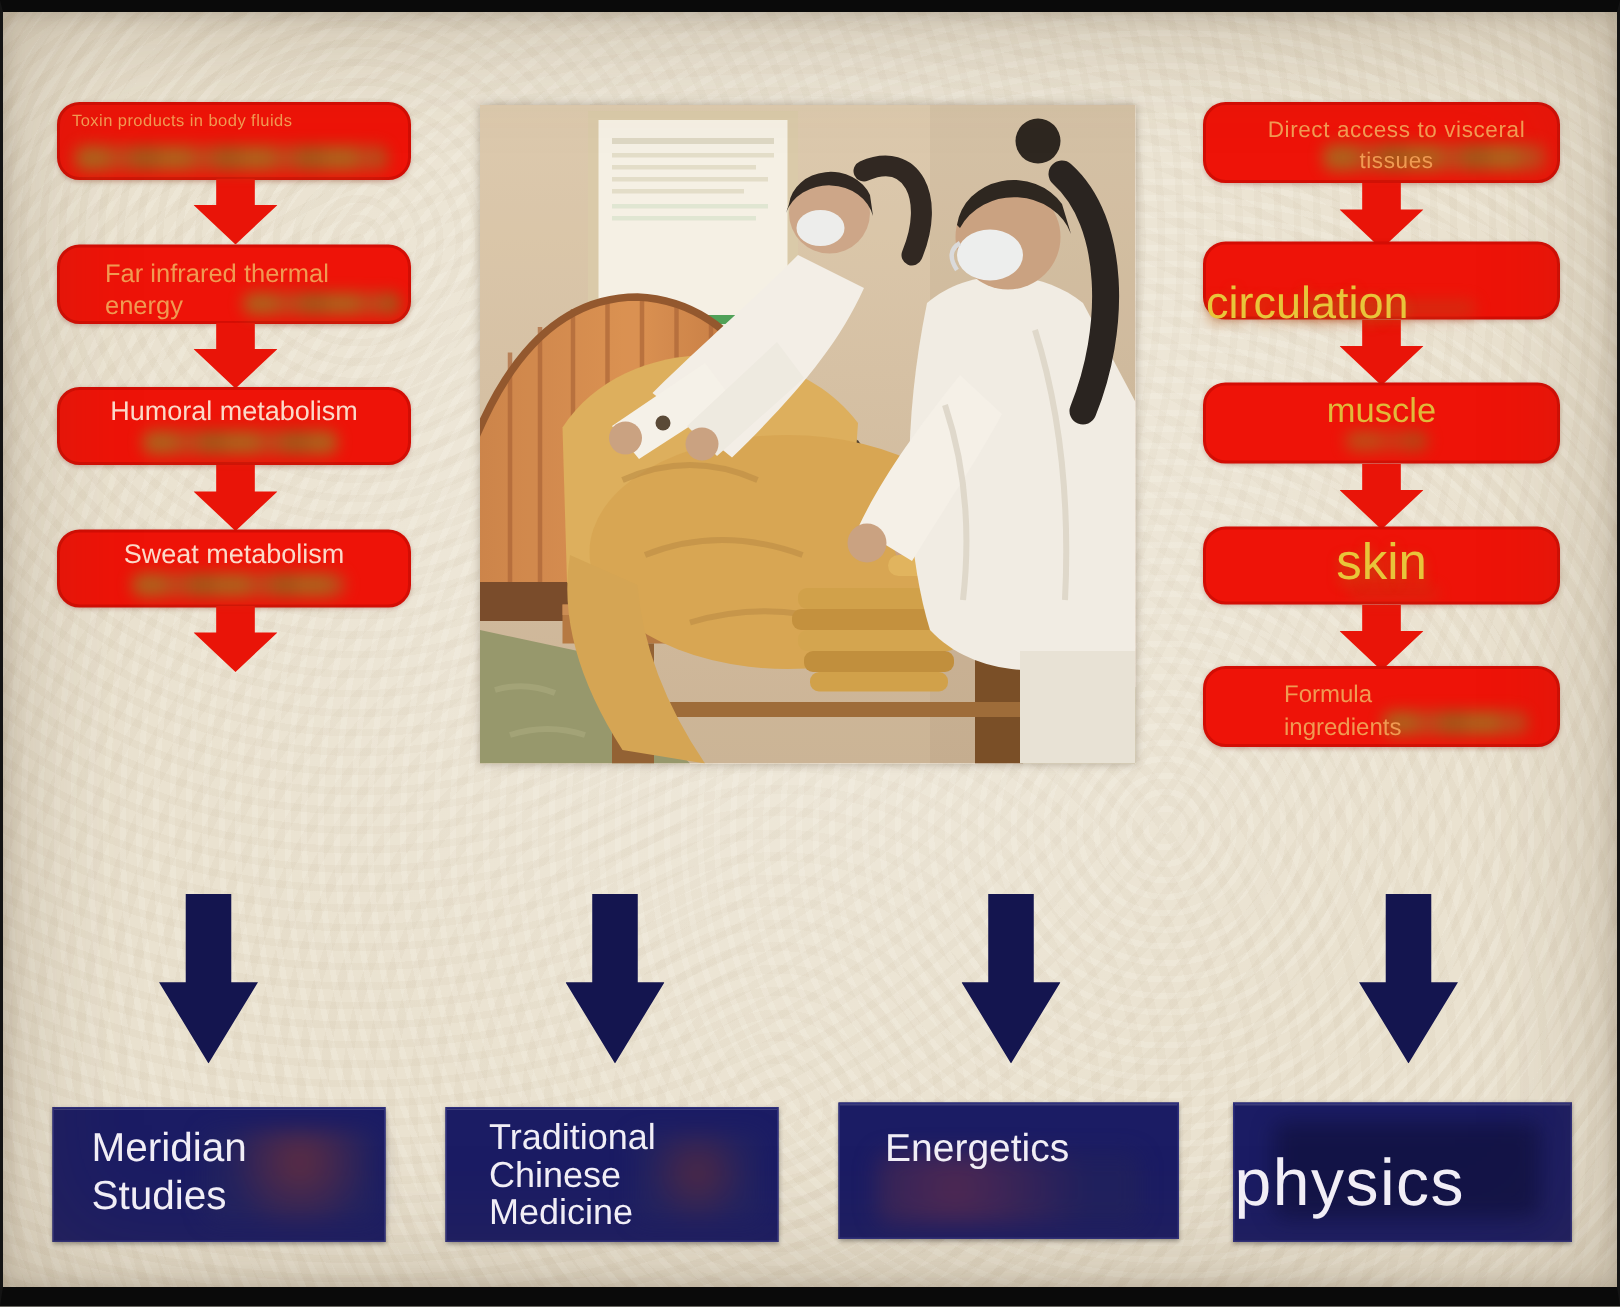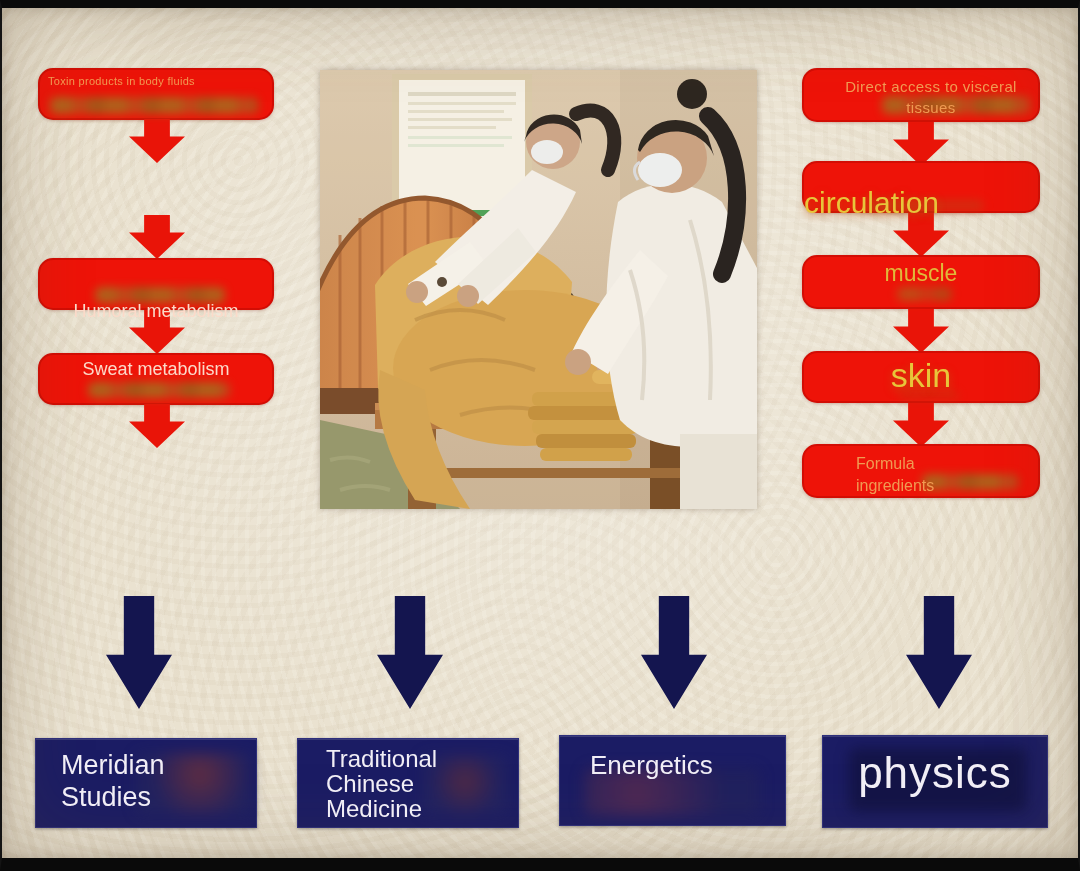--- a/index.html
+++ b/index.html
@@ -32,21 +32,21 @@
   .blob{position:absolute;filter:blur(5px);border-radius:6px;z-index:1;}
   .blob-olive{background:repeating-linear-gradient(90deg,#9a7a22 0 22px,#b05a20 22px 38px,#8d6d1e 38px 55px);opacity:.75;}
   .blob-red{background:#bf3f16;opacity:.55;}
   
   .lf{left:36px;width:236px;}
   .lf1{top:60px;height:52px;}  .lf2{top:155px;height:53px;}
   .lf3{top:250px;height:52px;} .lf4{top:345px;height:52px;}
   .lf5{top:438px;height:52px;}
   .lf1 .rlabel{font-size:11px;padding:5px 8px 0 8px;letter-spacing:.3px;}
   .lf2 .rlabel{font-size:17px;padding:7px 0 0 30px;line-height:1.25;}
-  .lf3 .rlabel{font-size:18px;text-align:center;padding-top:4px;margin-top:37px;}
+  .lf3 .rlabel{font-size:18px;text-align:center;padding-top:4px;}
   .lf4 .rlabel{font-size:18px;text-align:center;padding-top:4px;}
   .lf5 .rlabel{font-size:17px;padding:5px 0 0 48px;line-height:1.25;}
   
   .rf{left:800px;width:238px;}
   .rf1{top:60px;height:54px;}  .rf2{top:153px;height:52px;}
   .rf3{top:247px;height:54px;} .rf4{top:343px;height:52px;}
   .rf5{top:436px;height:54px;}
   .rf1 .rlabel{font-size:15px;padding:6px 0 0 20px;line-height:1.4;letter-spacing:.4px;text-align:center;}
   .rf2 .rlabel{font-size:30px;text-align:left;padding-top:23px;text-shadow:0 3px 8px rgba(190,90,20,.8);}
   .rf3 .rlabel{font-size:23px;text-align:center;padding-top:3px;color:#e0b93a;}
@@ -69,36 +69,41 @@
     color:#f1eef6;
   }
   .nlabel{white-space:pre-line;position:relative;z-index:2;}
   .nb1{left:33px;top:730px;width:222px;height:90px;}
   .nb2{left:295px;top:730px;width:222px;height:90px;}
   .nb3{left:557px;top:727px;width:227px;height:91px;}
   .nb4{left:820px;top:727px;width:226px;height:93px;}
   .nb1 .nlabel{font-size:27px;line-height:1.18;padding:11px 0 0 25px;}
   .nb2 .nlabel{font-size:24px;line-height:1.04;padding:8px 0 0 28px;}
   .nb3 .nlabel{font-size:26px;padding:14px 0 0 30px;}
-  .nb4 .nlabel{font-size:44px;text-align:center;padding-top:12px;letter-spacing:1px;}
+  .nb4 .nlabel{font-size:44px;text-align:left;padding-top:28px;letter-spacing:1px;}
   .nblob{position:absolute;filter:blur(7px);border-radius:8px;z-index:1;}
   
   .photo{position:absolute;left:318px;top:62px;width:437px;height:439px;box-shadow:0 0 6px rgba(80,60,40,.35);}
 </style>
 </head>
 <body>
 
 <div class="canvas">
 
   <div class="rbox lf lf1">
     <div class="rlabel t-orange">Toxin products in body fluids</div>
     <div class="blob blob-olive" style="left:10px;top:27px;width:208px;height:17px;"></div>
   </div>
   <div class="red-arrow ra-l" style="top:111px;"></div>
 
+  <div class="rbox lf lf2">
+    <div class="rlabel t-orange">Far infrared thermal
+energy</div>
+    <div class="blob blob-olive" style="left:122px;top:30px;width:105px;height:15px;"></div>
+  </div>
   <div class="red-arrow ra-l" style="top:207px;"></div>
 
   <div class="rbox lf lf3">
     <div class="rlabel t-pink">Humoral metabolism</div>
     <div class="blob blob-olive" style="left:55px;top:27px;width:130px;height:16px;"></div>
   </div>
   <div class="red-arrow ra-l" style="top:302px;"></div>
 
   <div class="rbox lf lf4">
     <div class="rlabel t-pink">Sweat metabolism</div>

